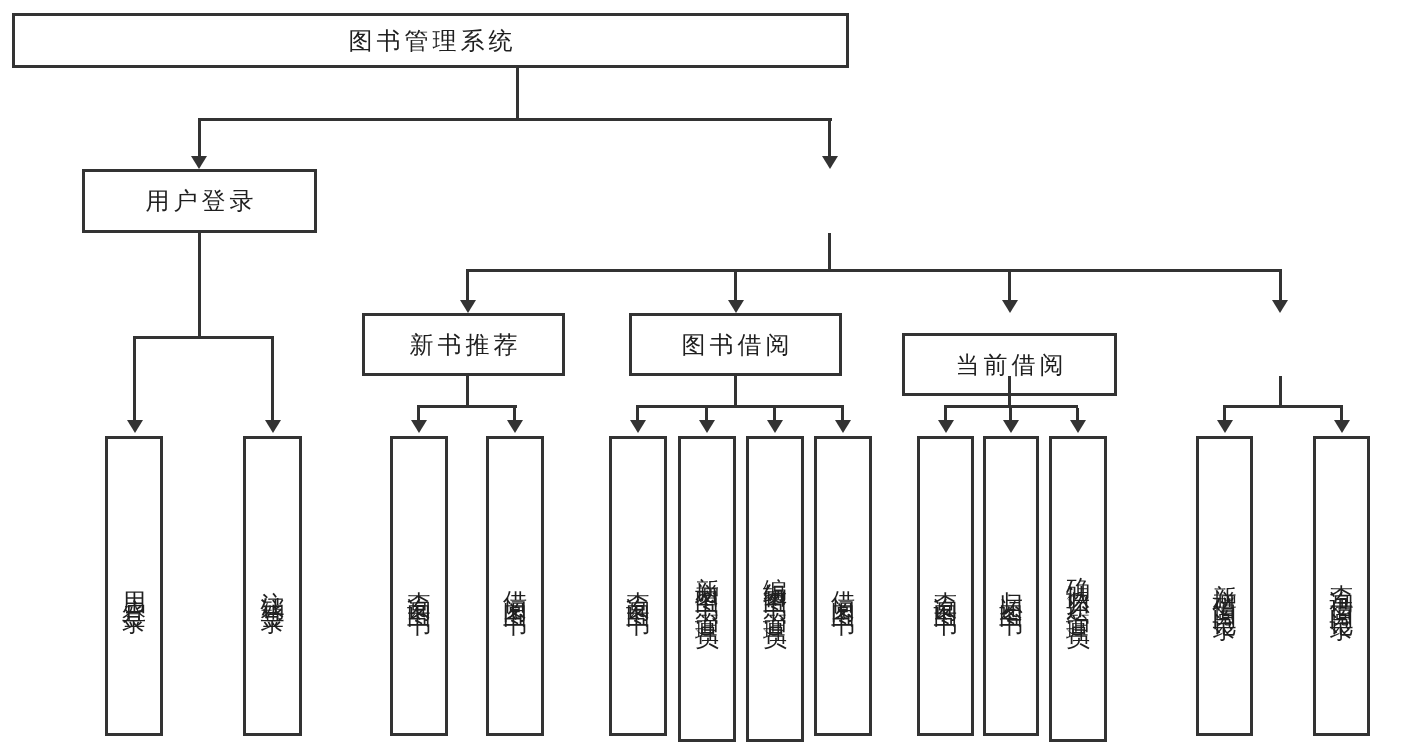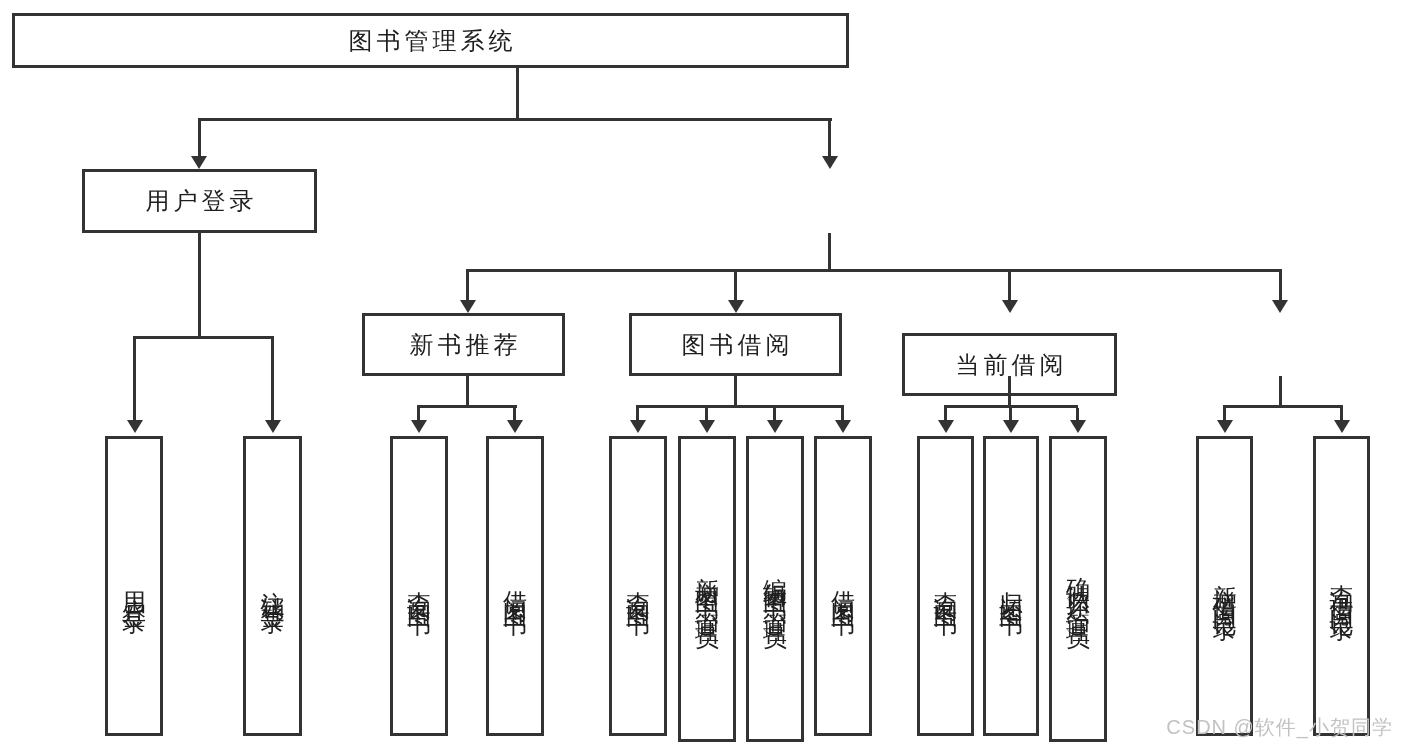--- a/index.html
+++ b/index.html
@@ -153,15 +153,14 @@
     <span class="vlabel">确认归还（管理员）</span>
   </div>
 
   <div class="node leaf" style="left:1196px;top:436px;width:57px;height:300px;">
     <span class="vlabel">新增借阅记录</span>
   </div>
   <div class="node leaf" style="left:1313px;top:436px;width:57px;height:300px;">
     <span class="vlabel">查询借阅记录</span>
   </div>
 
-  <div class="watermark">CSDN @软件_小贺同学</div>
 
 </div>
 
 </body></html>

